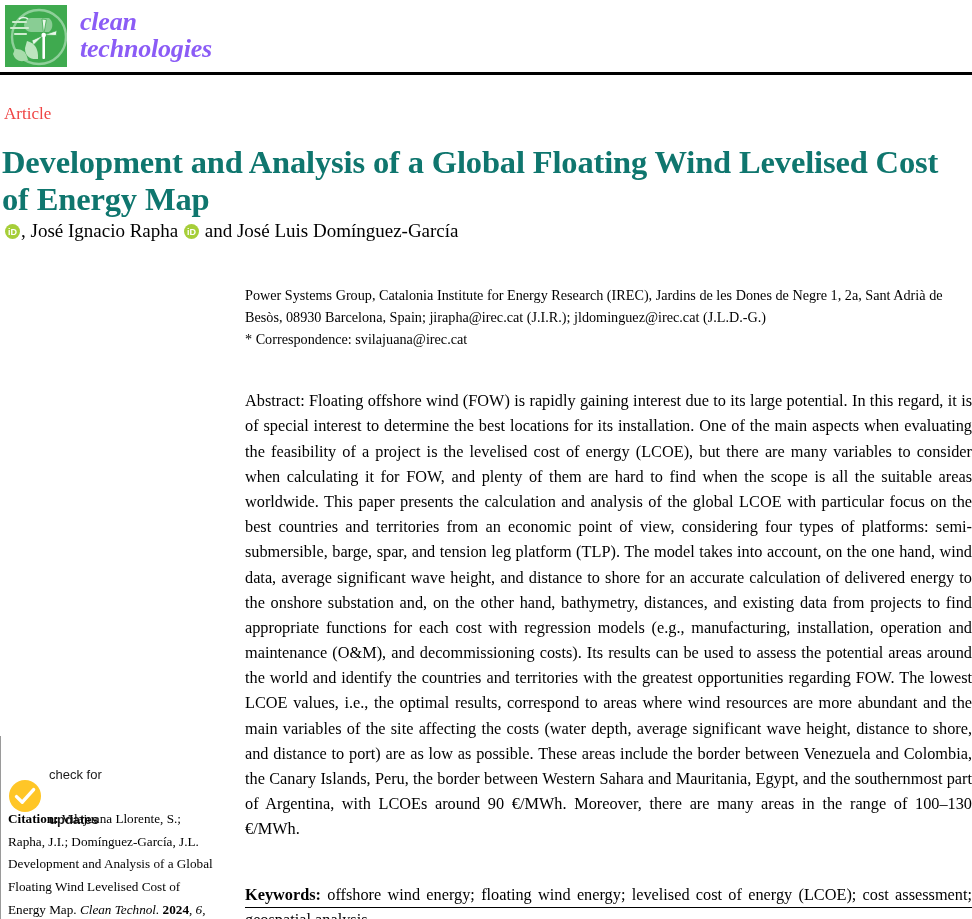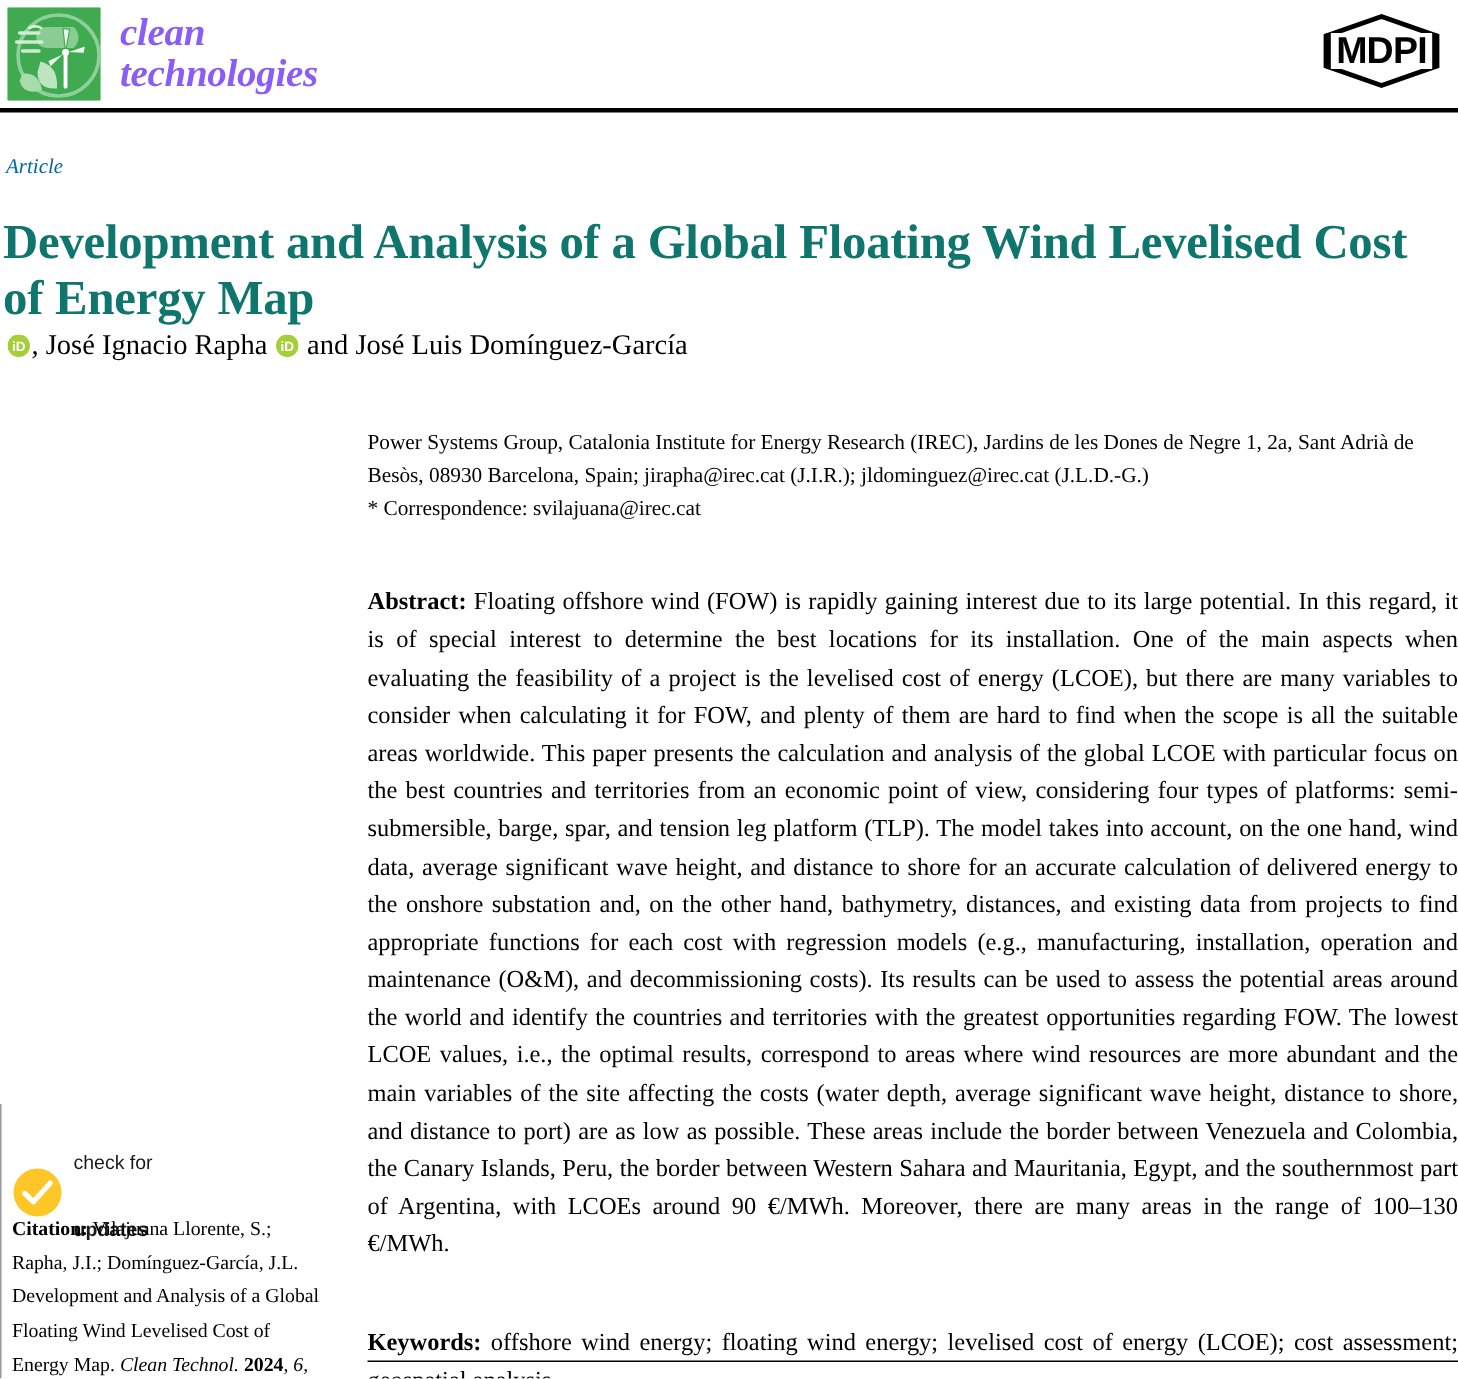--- a/index.html
+++ b/index.html
@@ -99,23 +99,22 @@
     color: #000000;
     text-align: left;
   }
   #citation b { font-weight: bold; }
   #citation i { }
 
   
   #article-type {
     position: absolute;
     left: 4px; top: 104px;
-    font-style: italic;
-    font-size: 14px;
-    color: #0369a1;
+    font-size: 17px;
+    color: #ef4444;
   }
   #title {
     position: absolute;
     left: 2px; top: 122px;
     width: 968px;
     font-family: "Liberation Serif", serif;
     font-weight: bold;
     font-size: 32.5px;
     line-height: 1.16;
     letter-spacing: -0.15px;
@@ -152,21 +151,21 @@
 
   #abstract {
     position: absolute;
     left: 245px; top: 372px;
     width: 727px;
     font-size: 16.3px;
     line-height: 1.545;
     text-align: justify;
     color: #000000;
   }
-  #abstract .lead { font-weight: bold; }
+  #abstract .lead { font-weight: normal; }
 
   #keywords {
     position: absolute;
     left: 245px; top: 866px;
     width: 727px;
     font-size: 16.3px;
     line-height: 1.545;
     text-align: justify;
     color: #000000;
   }
@@ -210,29 +209,20 @@
         <path d="M22 36 q12 3 11 18 q-13 1 -13 -11 z" fill="#bde5bf"></path>
         <path d="M10 44 q11 -1 13 11 q-12 4 -15 -6 z" fill="#a8dcab"></path>
       </svg>
     </div>
     <div id="journal-name">
       <span class="jn-line">clean</span>
       <span class="jn-line">technologies</span>
     </div>
   </div>
 
-  <div id="mdpi-logo">
-    <svg width="86" height="52" viewBox="0 0 86 52" aria-hidden="true">
-      <path d="M43 3 L80 16 L80 36 L43 49 L6 36 L6 16 Z" fill="none" stroke="#000000" stroke-width="3.2" stroke-linejoin="miter"></path>
-      <rect x="6" y="14" width="74" height="24" fill="#ffffff"></rect>
-      <text x="43" y="34" text-anchor="middle" font-family="Liberation Sans, sans-serif" font-size="25" font-weight="bold" fill="#000000" letter-spacing="-0.5">MDPI</text>
-      <rect x="6" y="14" width="3.2" height="24" fill="#000000"></rect>
-      <rect x="76.8" y="14" width="3.2" height="24" fill="#000000"></rect>
-    </svg>
-  </div>
 
   <div id="header-rule"></div>
 </div>
 
 <div id="left-rule"></div>
 
 <div id="left-col">
 
   <div id="updates-badge">
     <span class="badge-icon">

